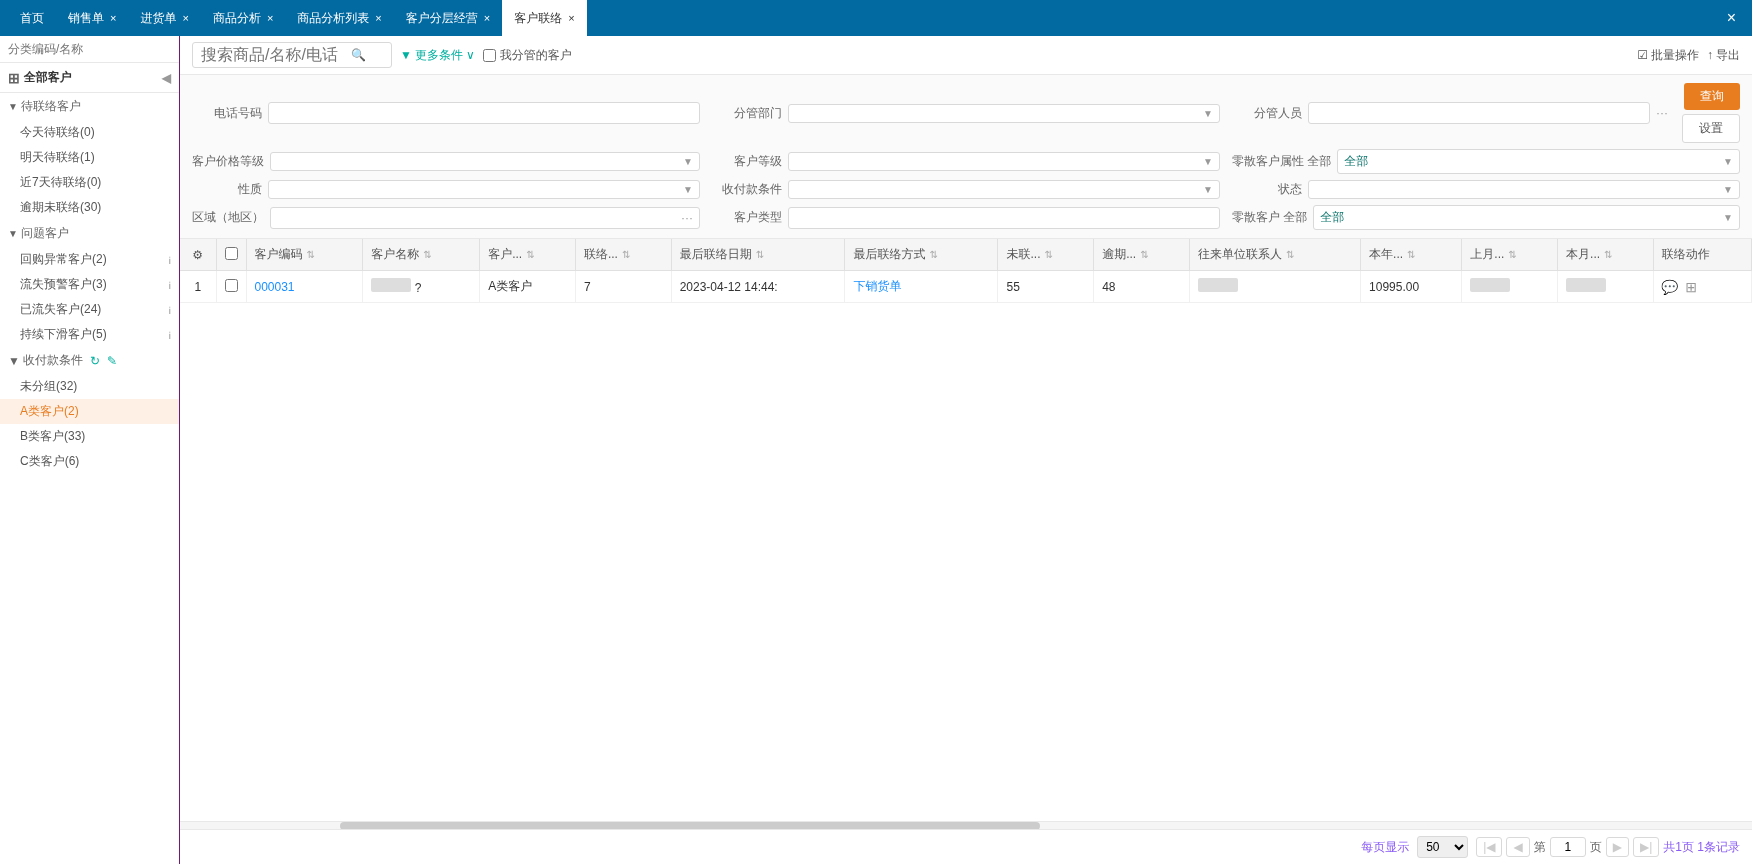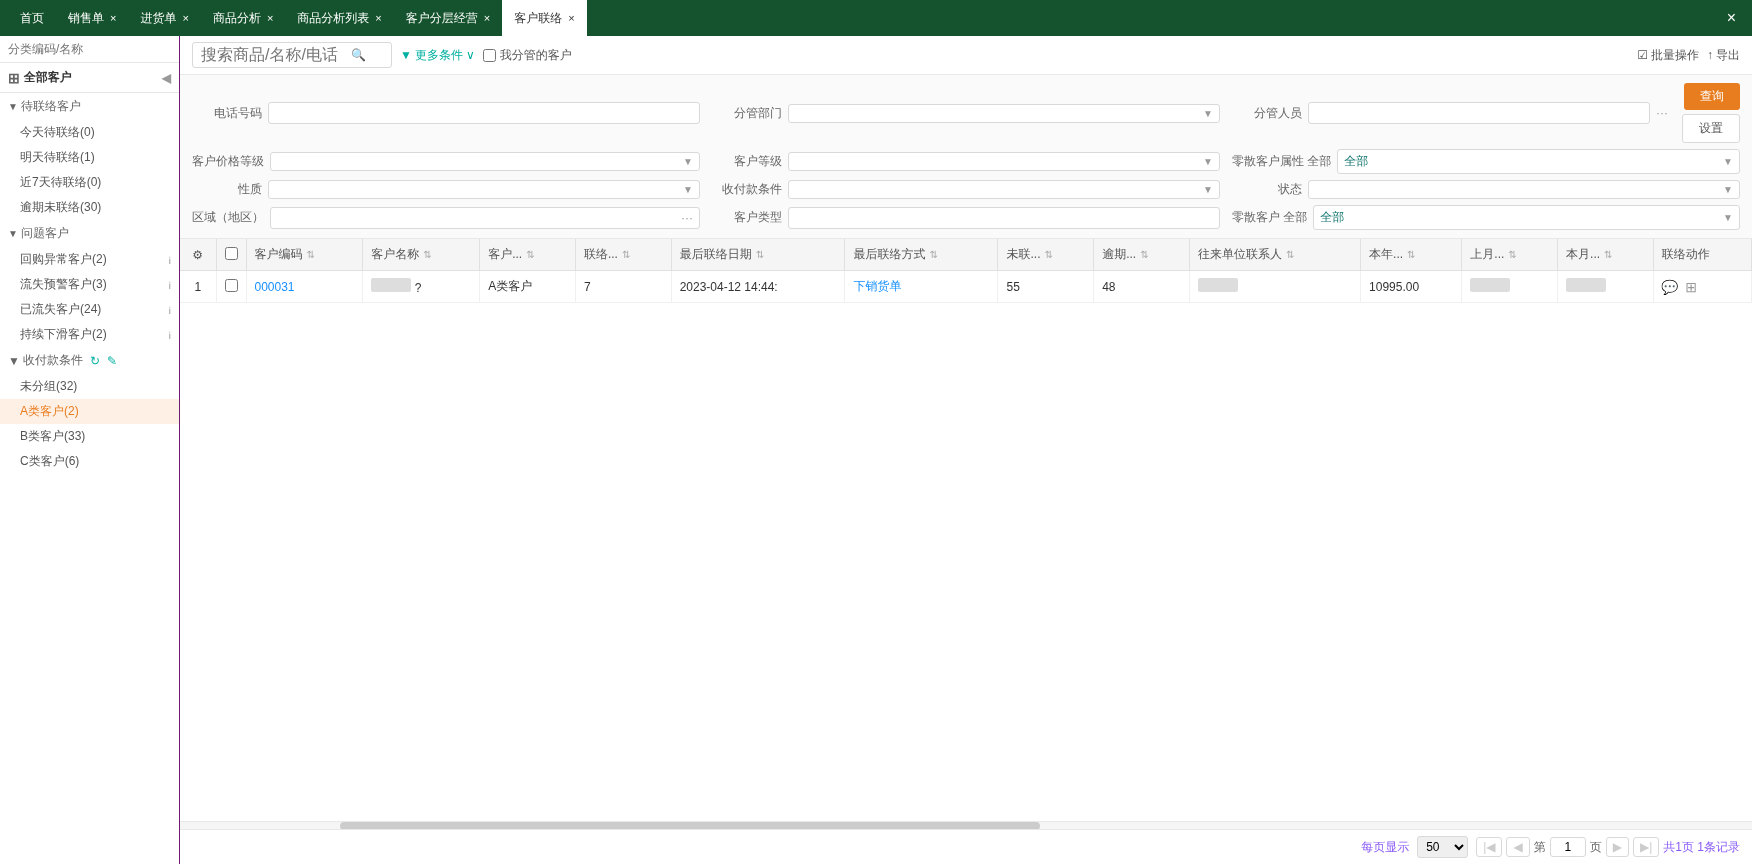--- a/index.html
+++ b/index.html
@@ -1,21 +1,21 @@
 <!DOCTYPE html>
 <html><head>
   <meta charset="utf-8">
   <style>
     * { box-sizing: border-box; margin: 0; padding: 0; font-family: 'Microsoft YaHei', Arial, sans-serif; font-size: 12px; }
     body { background: #f5f5f5; overflow: hidden; width: 1752px; height: 864px; }
 
     
     .top-nav {
       height: 36px;
-      background: #14532d;
+      background: #0369a1;
       display: flex;
       align-items: center;
       padding: 0 8px;
       color: #fff;
     }
     .top-nav .home-btn {
       padding: 0 12px;
       height: 36px;
       display: flex;
       align-items: center;
@@ -464,21 +464,21 @@
     </div>
     <div class="sidebar-item">
       <span class="item-label">流失预警客户(3)</span>
       <span class="item-icon">ℹ</span>
     </div>
     <div class="sidebar-item">
       <span class="item-label">已流失客户(24)</span>
       <span class="item-icon">ℹ</span>
     </div>
     <div class="sidebar-item">
-      <span class="item-label">持续下滑客户(2)</span>
+      <span class="item-label">持续下滑客户(5)</span>
       <span class="item-icon">ℹ</span>
     </div>
 
     <div class="sidebar-value-header">
       <span class="arrow">▼</span>
       <span>收付款条件</span>
       <span style="margin-left:4px;color:#00b0a0;cursor:pointer;">↻</span>
       <span style="margin-left:4px;color:#00b0a0;cursor:pointer;">✎</span>
     </div>
     <div class="sidebar-item">

